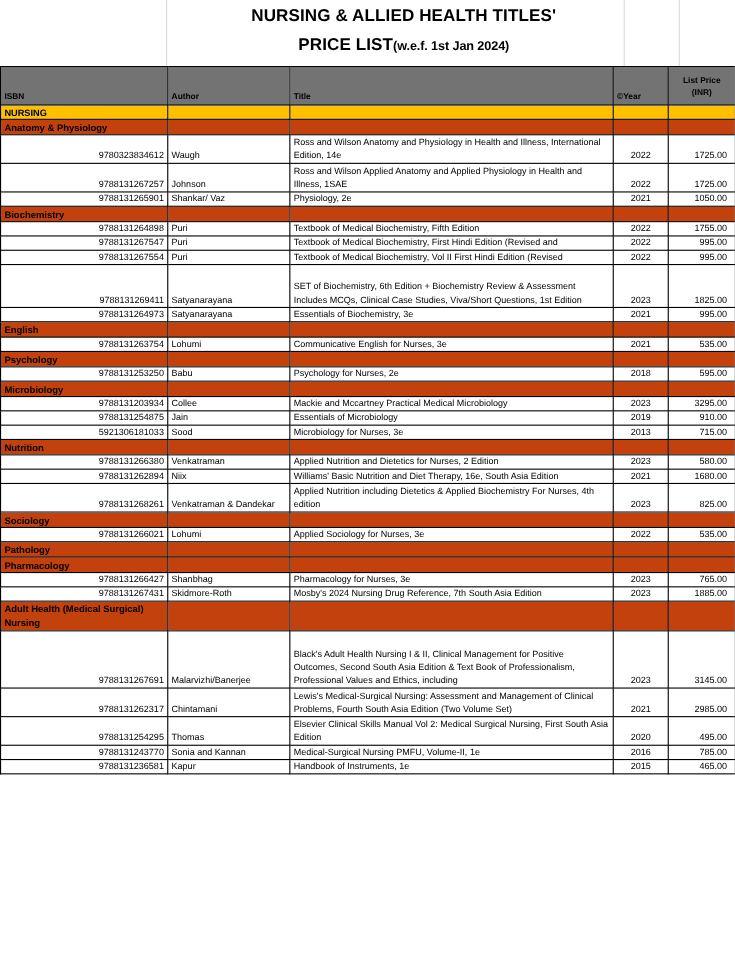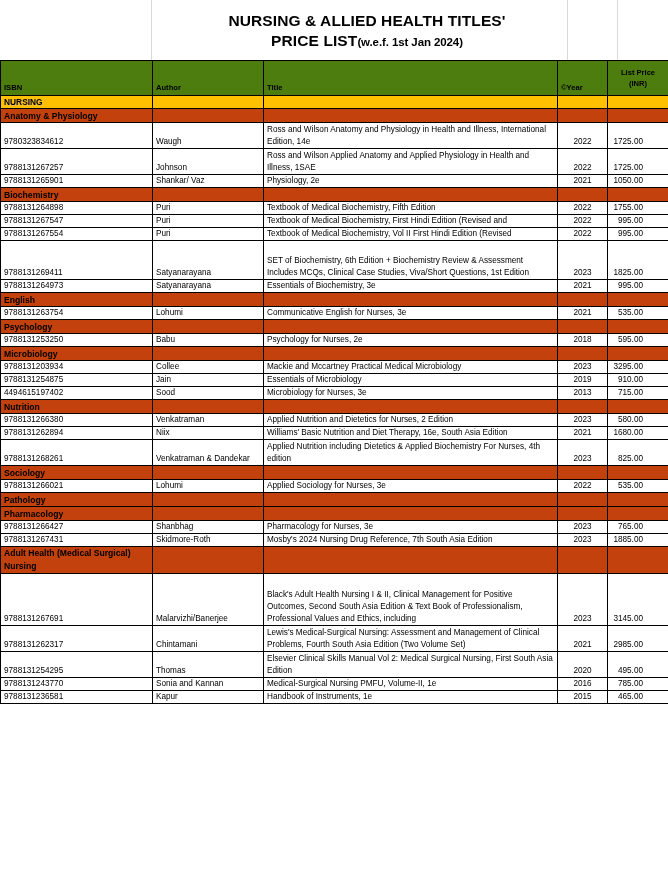--- a/index.html
+++ b/index.html
@@ -47,21 +47,21 @@
     text-align: center;
   }
   .title-line1 {
     font-size: 15.5px;
     font-weight: bold;
     letter-spacing: 0.1px;
     line-height: 23px;
     white-space: nowrap;
   }
   .title-line2 {
-    line-height: 17px;
+    line-height: 29px;
     white-space: nowrap;
     text-align: center;
   }
   .title-main {
     font-size: 15.5px;
     font-weight: bold;
     letter-spacing: 0.1px;
   }
   .title-sub {
     font-size: 11.5px;
@@ -86,21 +86,21 @@
   }
 
   col.c-isbn  { width: 152px; }
   col.c-auth  { width: 111px; }
   col.c-title { width: 294px; }
   col.c-year  { width: 50px;  }
   col.c-price { width: 61px;  }
 
   
   tr.head th {
-    background: #4d7c0f;
+    background: #737373;
     font-size: 7.6px;
     font-weight: bold;
     text-align: left;
     height: 35px;
     vertical-align: bottom;
     padding-bottom: 3px;
   }
   tr.head th.center {
     text-align: center;
     vertical-align: middle;
@@ -133,25 +133,25 @@
     line-height: 13px;
     white-space: normal;
   }
 
   
   tr.item td {
     background: #ffffff;
     height: 13px;
     line-height: 12px;
   }
-  tr.item td.isbn  { text-align: left; margin-left: 25px; }
+  tr.item td.isbn  { text-align: right; margin-left: 25px; }
   tr.item td.auth  { text-align: left; white-space: normal; }
   tr.item td.ttl   { text-align: left; }
   tr.item td.yr    { text-align: center; }
-  tr.item td.pr    { text-align: right; padding-right: 25px; }
+  tr.item td.pr    { text-align: right; padding-right: 7px; }
 
   tr.item.h2 td { height: 26px; }
   tr.item.h3 td { height: 39px; }
   tr.item.h4 td { height: 52px; }
 
   tr.item.h2 td.ttl,
   tr.item.h3 td.ttl,
   tr.item.h4 td.ttl,
   tr.item.h2 td.auth,
   tr.item.h3 td.auth,
@@ -313,21 +313,21 @@
         <td class="pr">3295.00</td>
       </tr>
       <tr class="item">
         <td class="isbn">9788131254875</td>
         <td class="auth">Jain</td>
         <td class="ttl">Essentials of Microbiology</td>
         <td class="yr">2019</td>
         <td class="pr">910.00</td>
       </tr>
       <tr class="item">
-        <td class="isbn">4494615197402</td>
+        <td class="isbn">5921306181033</td>
         <td class="auth">Sood</td>
         <td class="ttl">Microbiology for Nurses, 3e</td>
         <td class="yr">2013</td>
         <td class="pr">715.00</td>
       </tr>
       <tr class="category">
         <td>Nutrition</td>
         <td></td>
         <td></td>
         <td></td>

